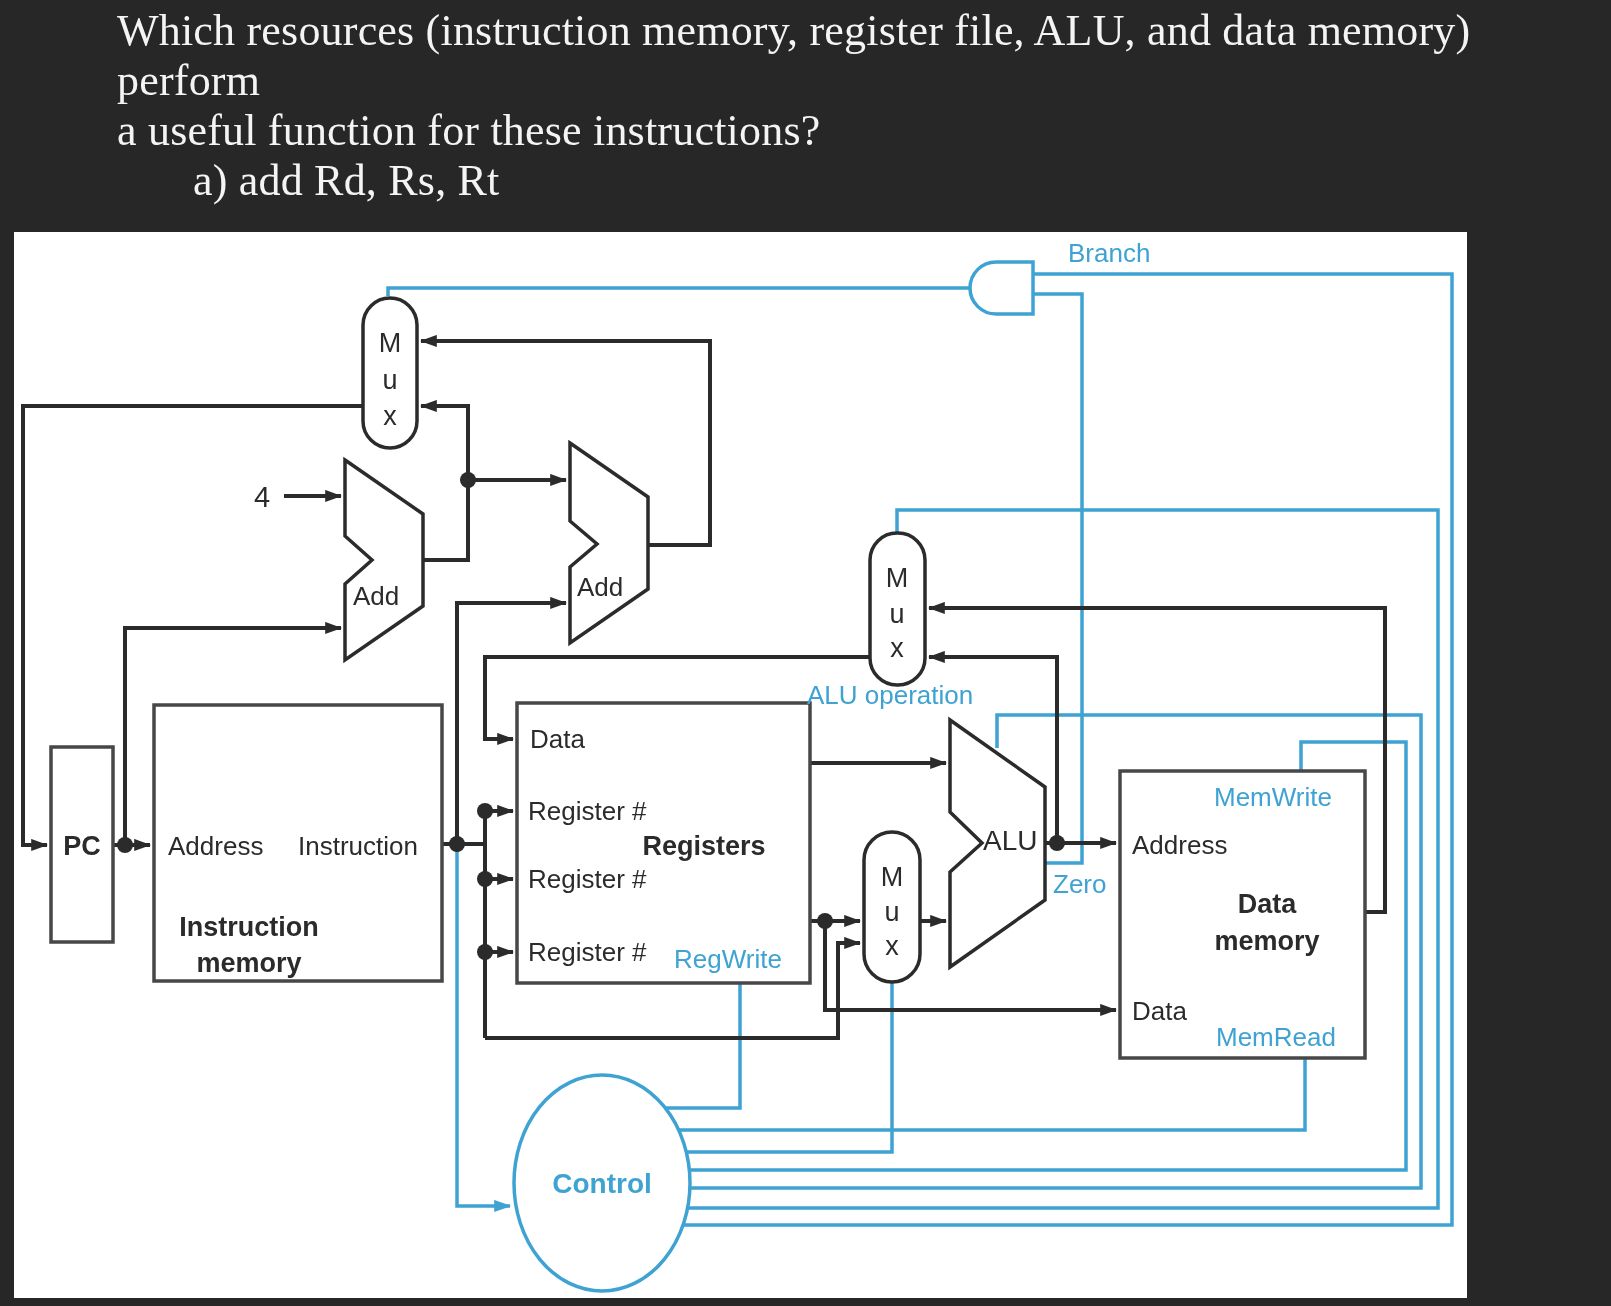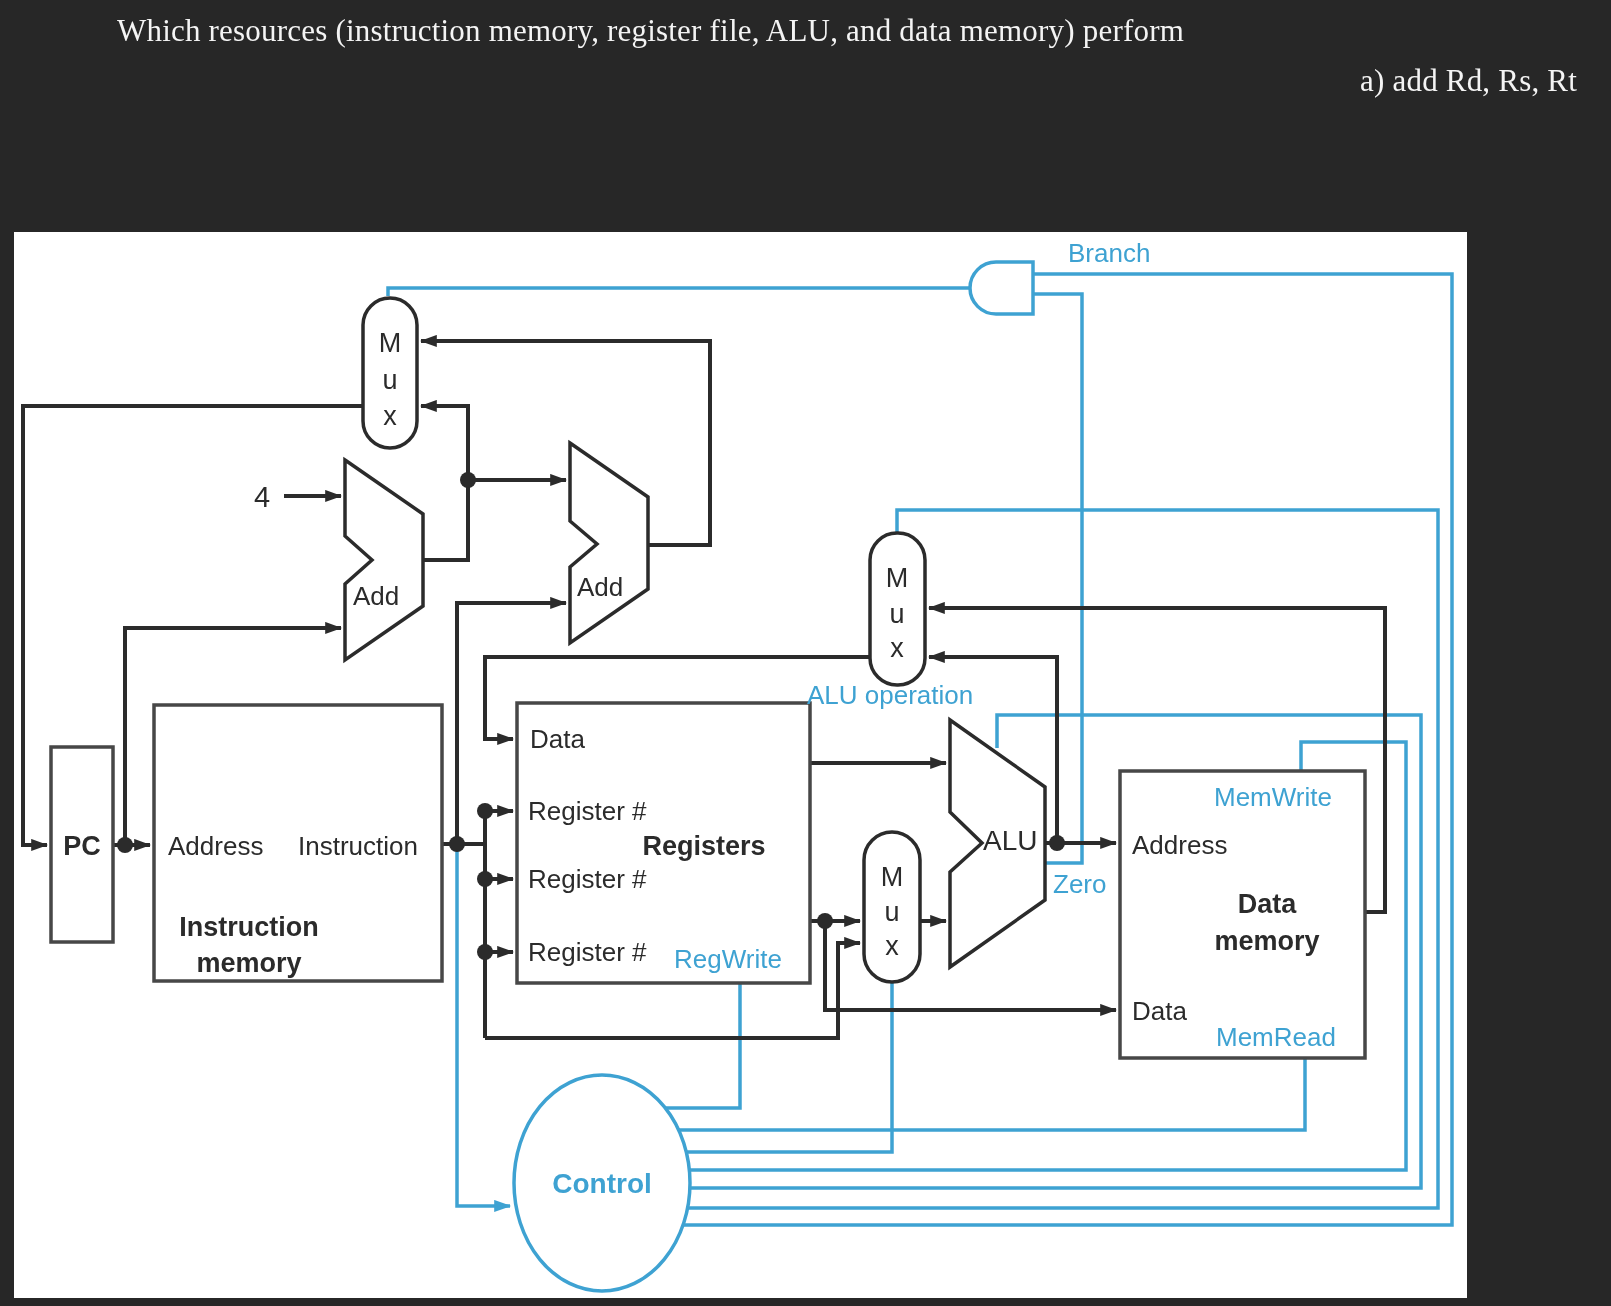--- a/index.html
+++ b/index.html
@@ -1,41 +1,42 @@
 <!DOCTYPE html>
 <html><head>
 <meta charset="utf-8">
 <style>
   html,body{margin:0;padding:0;background:#272727;width:1611px;height:1306px;overflow:hidden;}
   #question{
     position:absolute;left:117px;top:6px;width:1460px;
-    font-family:"Liberation Serif",serif;font-size:31px;line-height:50px;
+    font-family:"Liberation Serif",serif;font-size:44px;line-height:50px;
     color:#f4f4f4;letter-spacing:.2px;
   }
-  #question .item{margin-left:76px;text-align:right;}
+  #question .item{margin-left:76px;}
   .misspelled{text-decoration:underline wavy #cf4a44;text-decoration-thickness:3px;text-underline-offset:7px;}
   .grammar{border-bottom:6px double #4f71d0;}
   #diagram-wrap{position:absolute;left:0;top:0;}
   text{font-family:"Liberation Sans",sans-serif;fill:#2b2b2b;}
   .lbl{font-size:26px;}
   .lblb{font-size:27px;font-weight:bold;}
   .cylbl{font-size:26px;fill:#3ea2d2;}
   .muxl{font-size:27px;text-anchor:middle;}
   .wire{stroke:#2b2b2b;stroke-width:4;fill:none;}
   .cwire{stroke:#3ea2d2;stroke-width:3.5;fill:none;}
   .box{fill:#ffffff;stroke:#474747;stroke-width:3.5;}
   .shape{fill:#ffffff;stroke:#2b2b2b;stroke-width:3.5;}
   .cshape{fill:#ffffff;stroke:#3ea2d2;stroke-width:3.5;}
   .dot{fill:#2b2b2b;}
 </style>
 </head>
 <body>
 
 <div id="question">
   <div>Which resources (instruction memory, register file, ALU, and data memory) perform</div>
+  <div>a useful function for these instructions?</div>
   <div class="item">a) add Rd, Rs, Rt</div>
 </div>
 
 <div id="diagram-wrap">
 <svg width="1611" height="1306" viewBox="0 0 1611 1306">
   <defs>
     <marker id="arrB" viewBox="0 0 14 10" refX="13" refY="5" markerWidth="17" markerHeight="13" markerUnits="userSpaceOnUse" orient="auto">
       <path d="M0,0 L14,5 L0,10 Z" fill="#2b2b2b"></path>
     </marker>
     <marker id="arrC" viewBox="0 0 14 10" refX="13" refY="5" markerWidth="17" markerHeight="13" markerUnits="userSpaceOnUse" orient="auto">

